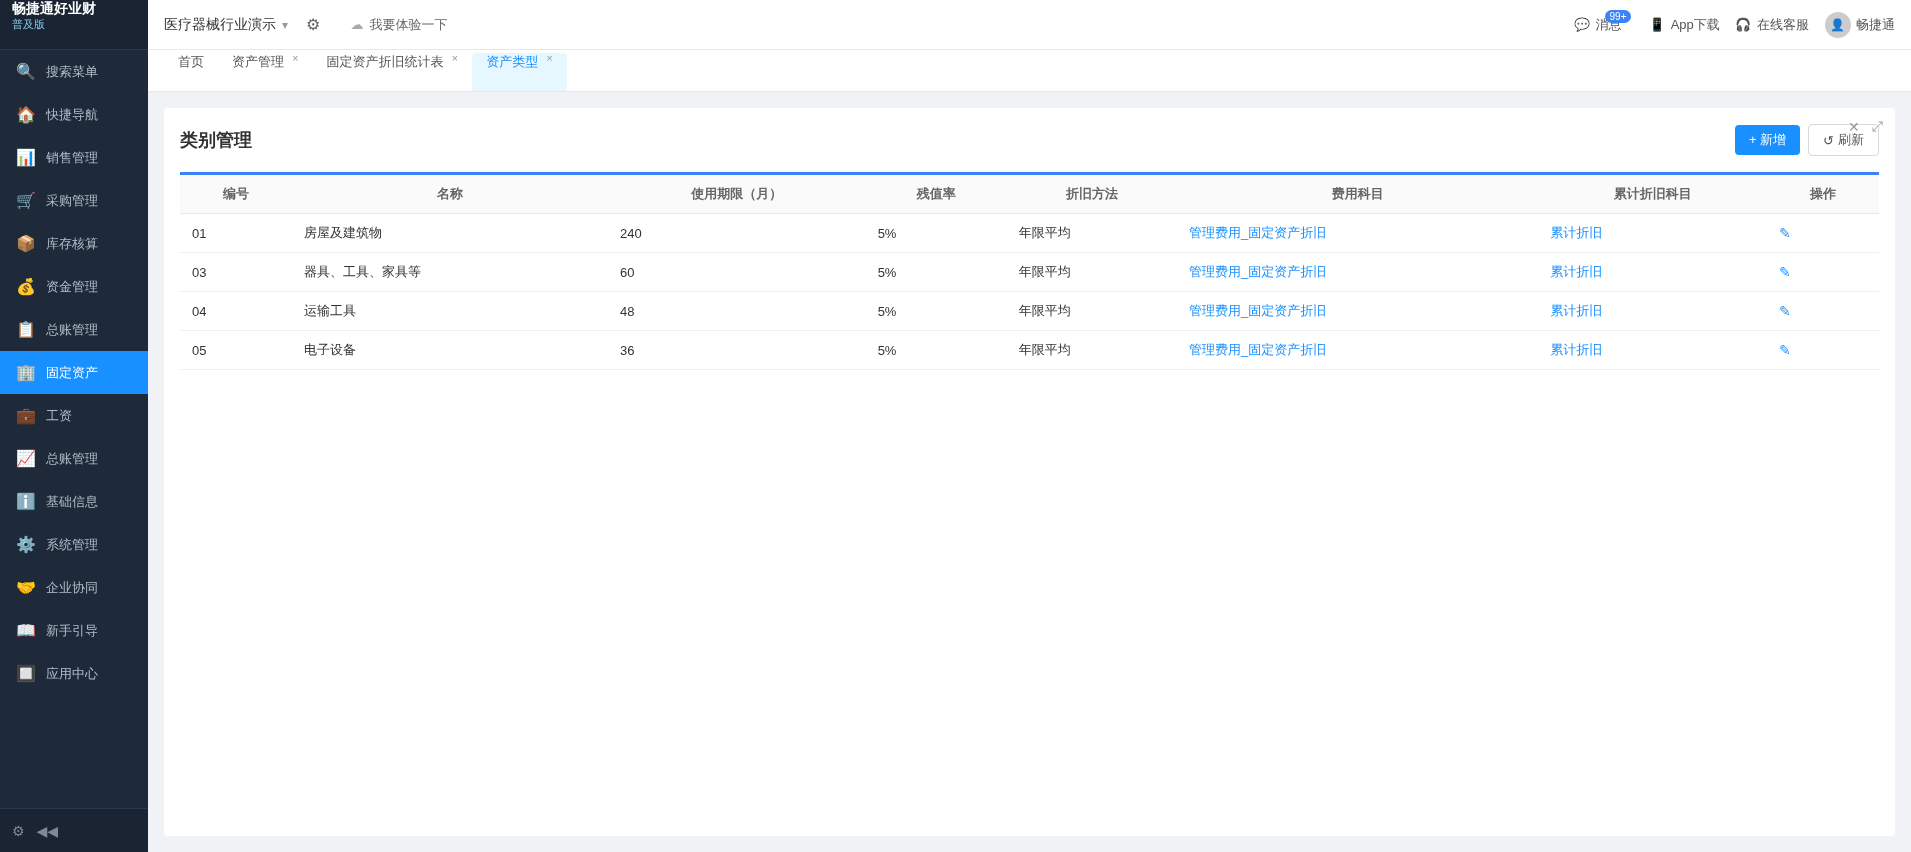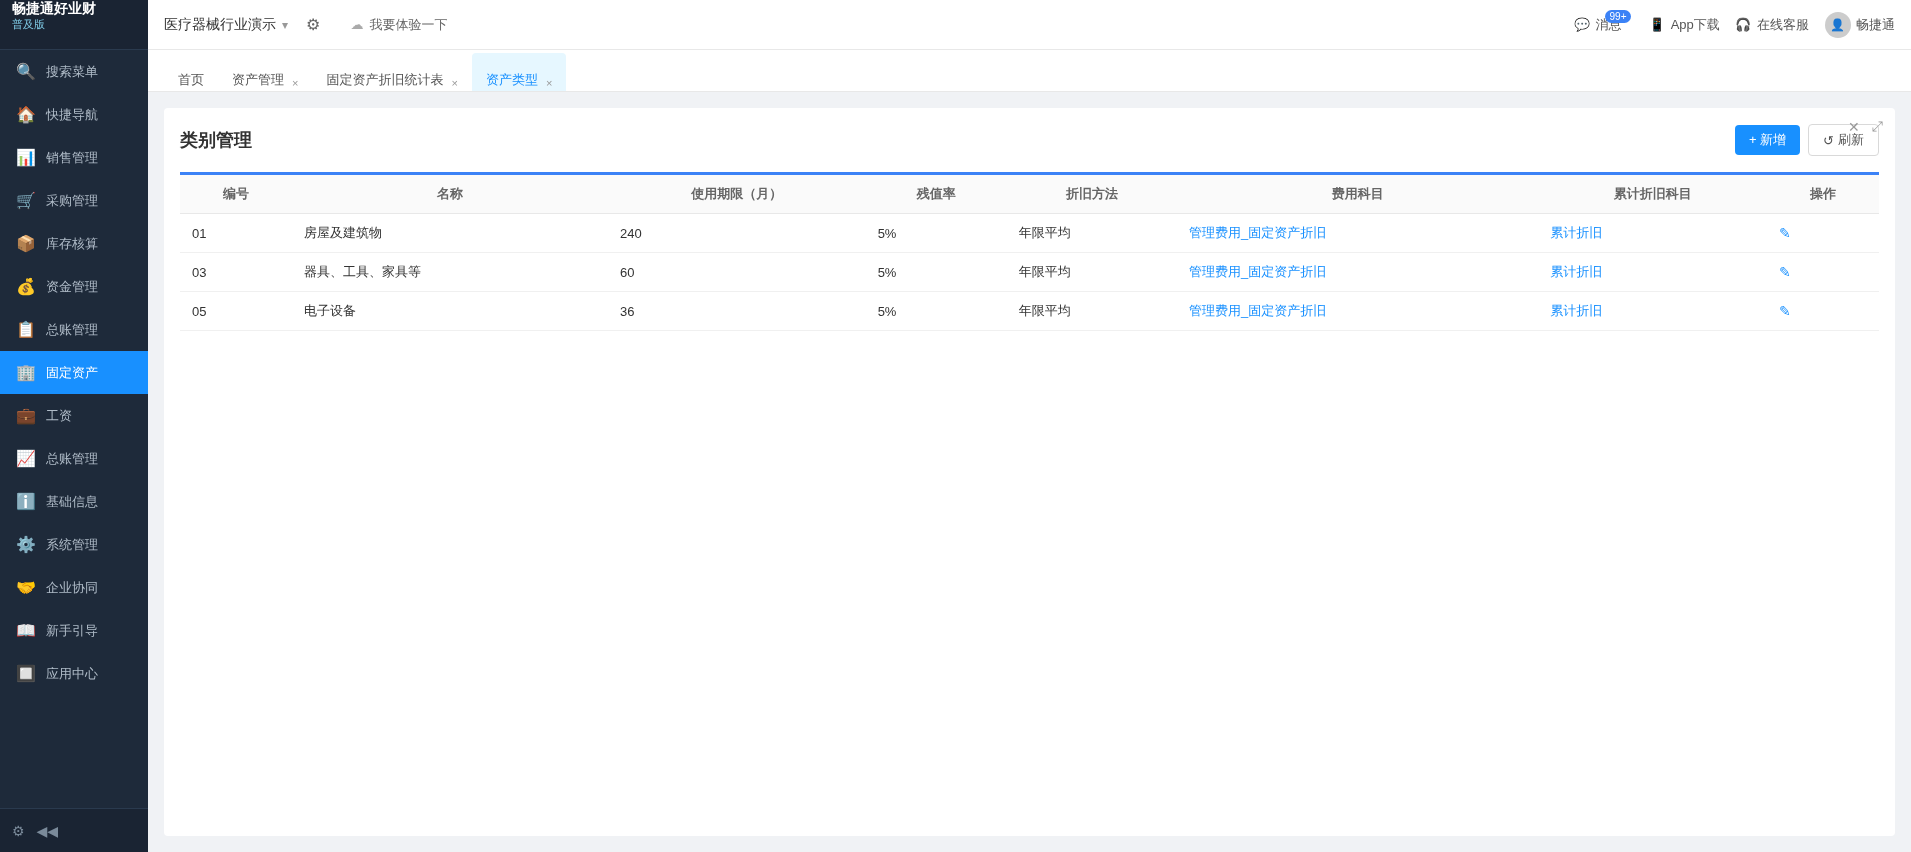--- a/index.html
+++ b/index.html
@@ -156,28 +156,29 @@
       display: flex;
       align-items: flex-end;
       padding: 0 16px;
       border-bottom: 1px solid #e8e8e8;
       gap: 0;
       flex-shrink: 0;
     }
     .tab-item {
       height: 38px;
       display: flex;
-      align-items: flex-end;
+      align-items: flex-start;
       padding: 0 14px;
       font-size: 13px;
       color: #555;
       cursor: pointer;
       border-bottom: 2px solid transparent;
       gap: 6px;
       white-space: nowrap;
+      font-family: Liberation Mono, monospace;
     }
     .tab-item.active {
       color: #1890ff;
       background: #e6f7ff;
       border-radius: 4px 4px 0 0;
     }
     .tab-close {
       color: #999;
       font-size: 11px;
       cursor: pointer;
@@ -468,20 +469,30 @@
               <td class="text-blue" style="cursor: pointer;">03</td>
               <td style="text-align: left;">器具、工具、家具等</td>
               <td>60</td>
               <td>5%</td>
               <td>年限平均</td>
               <td style="color: rgb(24, 144, 255);">管理费用_固定资产折旧</td>
               <td style="color: rgb(24, 144, 255);">累计折旧</td>
               <td><span class="edit-icon">✎</span></td>
             </tr>
             <tr>
+              <td class="text-blue" style="cursor: pointer;">04</td>
+              <td style="text-align: left;">运输工具</td>
+              <td>48</td>
+              <td>5%</td>
+              <td>年限平均</td>
+              <td style="color: rgb(24, 144, 255);">管理费用_固定资产折旧</td>
+              <td style="color: rgb(24, 144, 255);">累计折旧</td>
+              <td><span class="edit-icon">✎</span></td>
+            </tr>
+            <tr>
               <td class="text-blue" style="cursor: pointer;">05</td>
               <td style="text-align: left;">电子设备</td>
               <td>36</td>
               <td>5%</td>
               <td>年限平均</td>
               <td style="color: rgb(24, 144, 255);">管理费用_固定资产折旧</td>
               <td style="color: rgb(24, 144, 255);">累计折旧</td>
               <td><span class="edit-icon">✎</span></td>
             </tr>
           </tbody>

